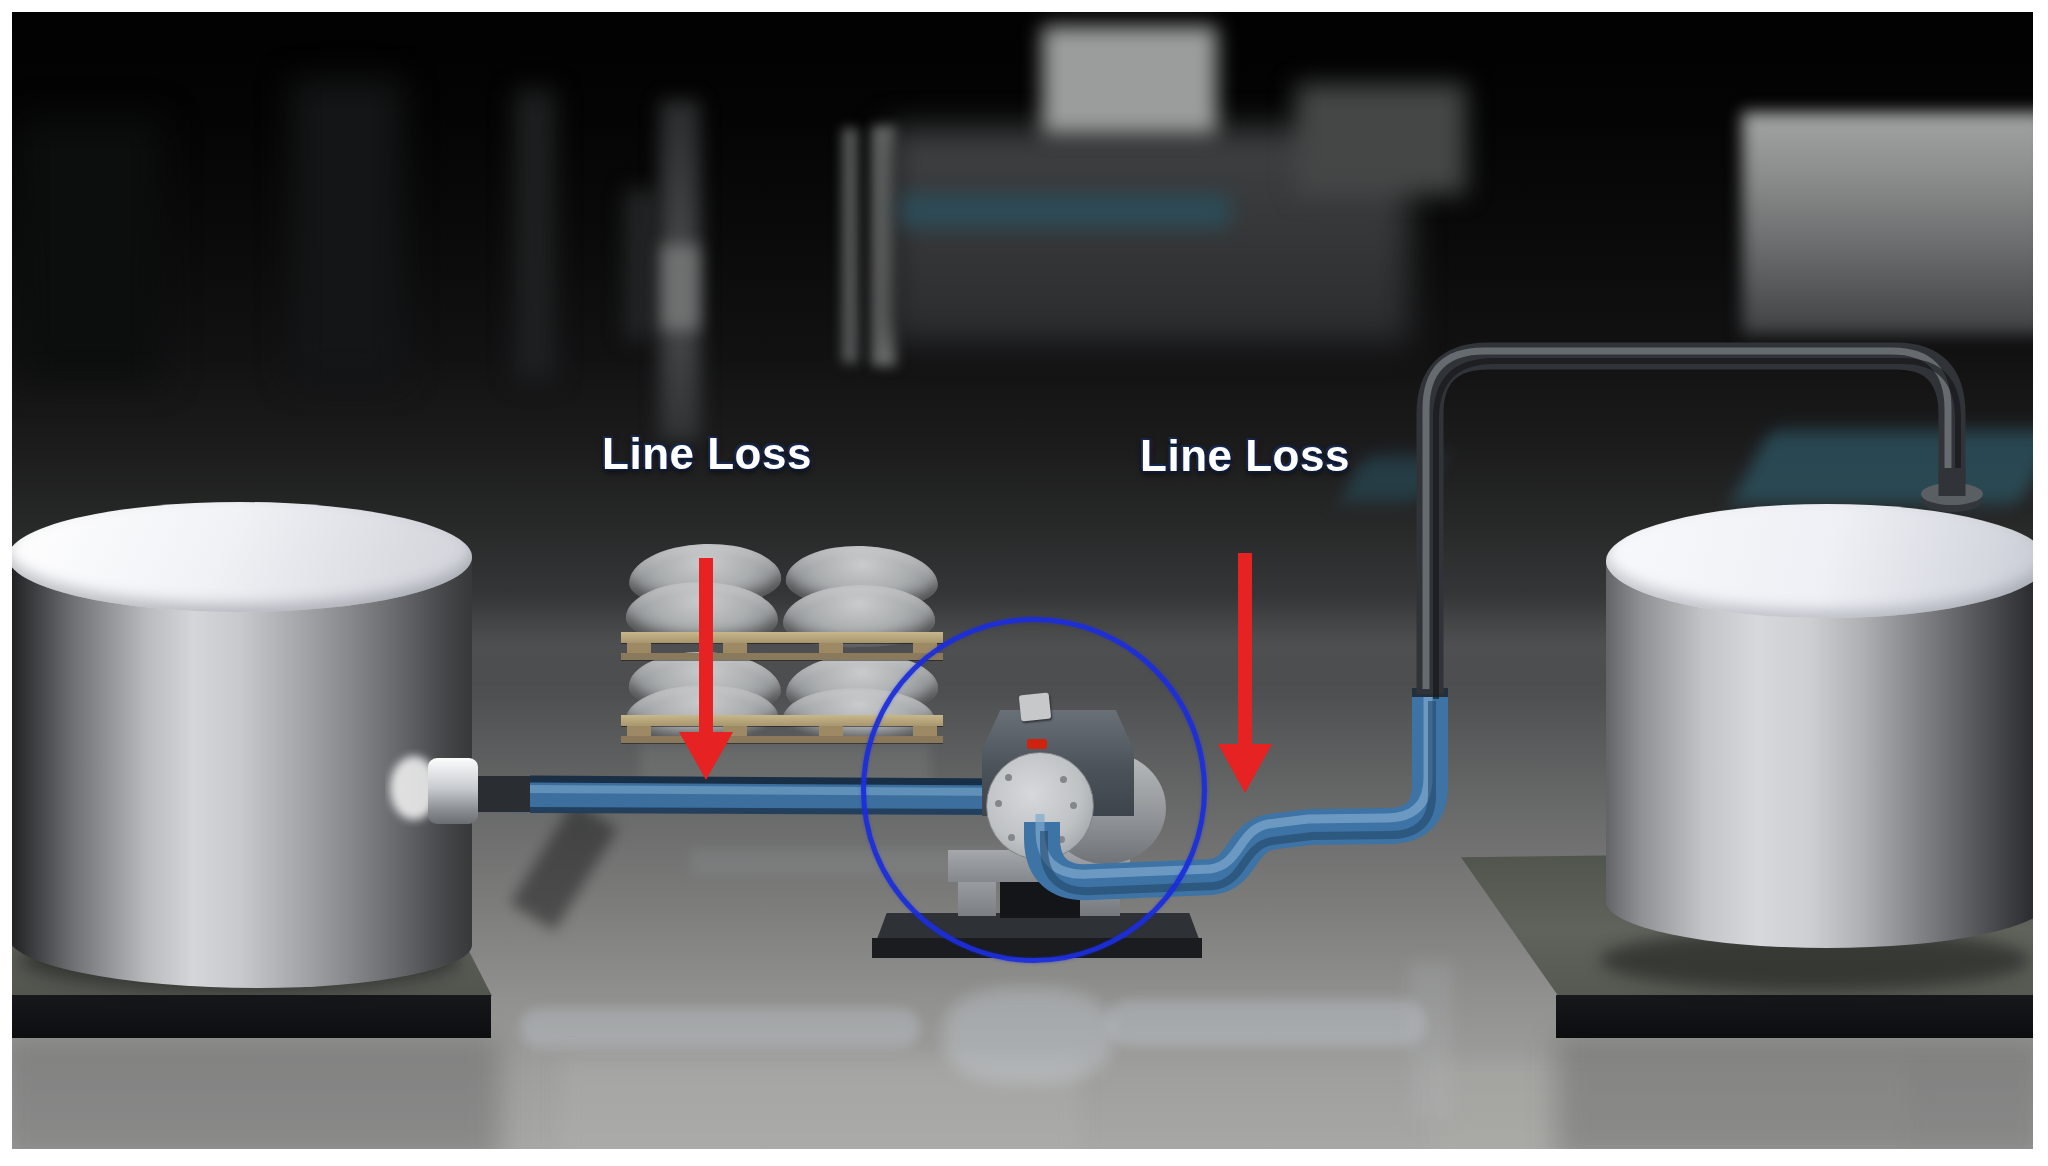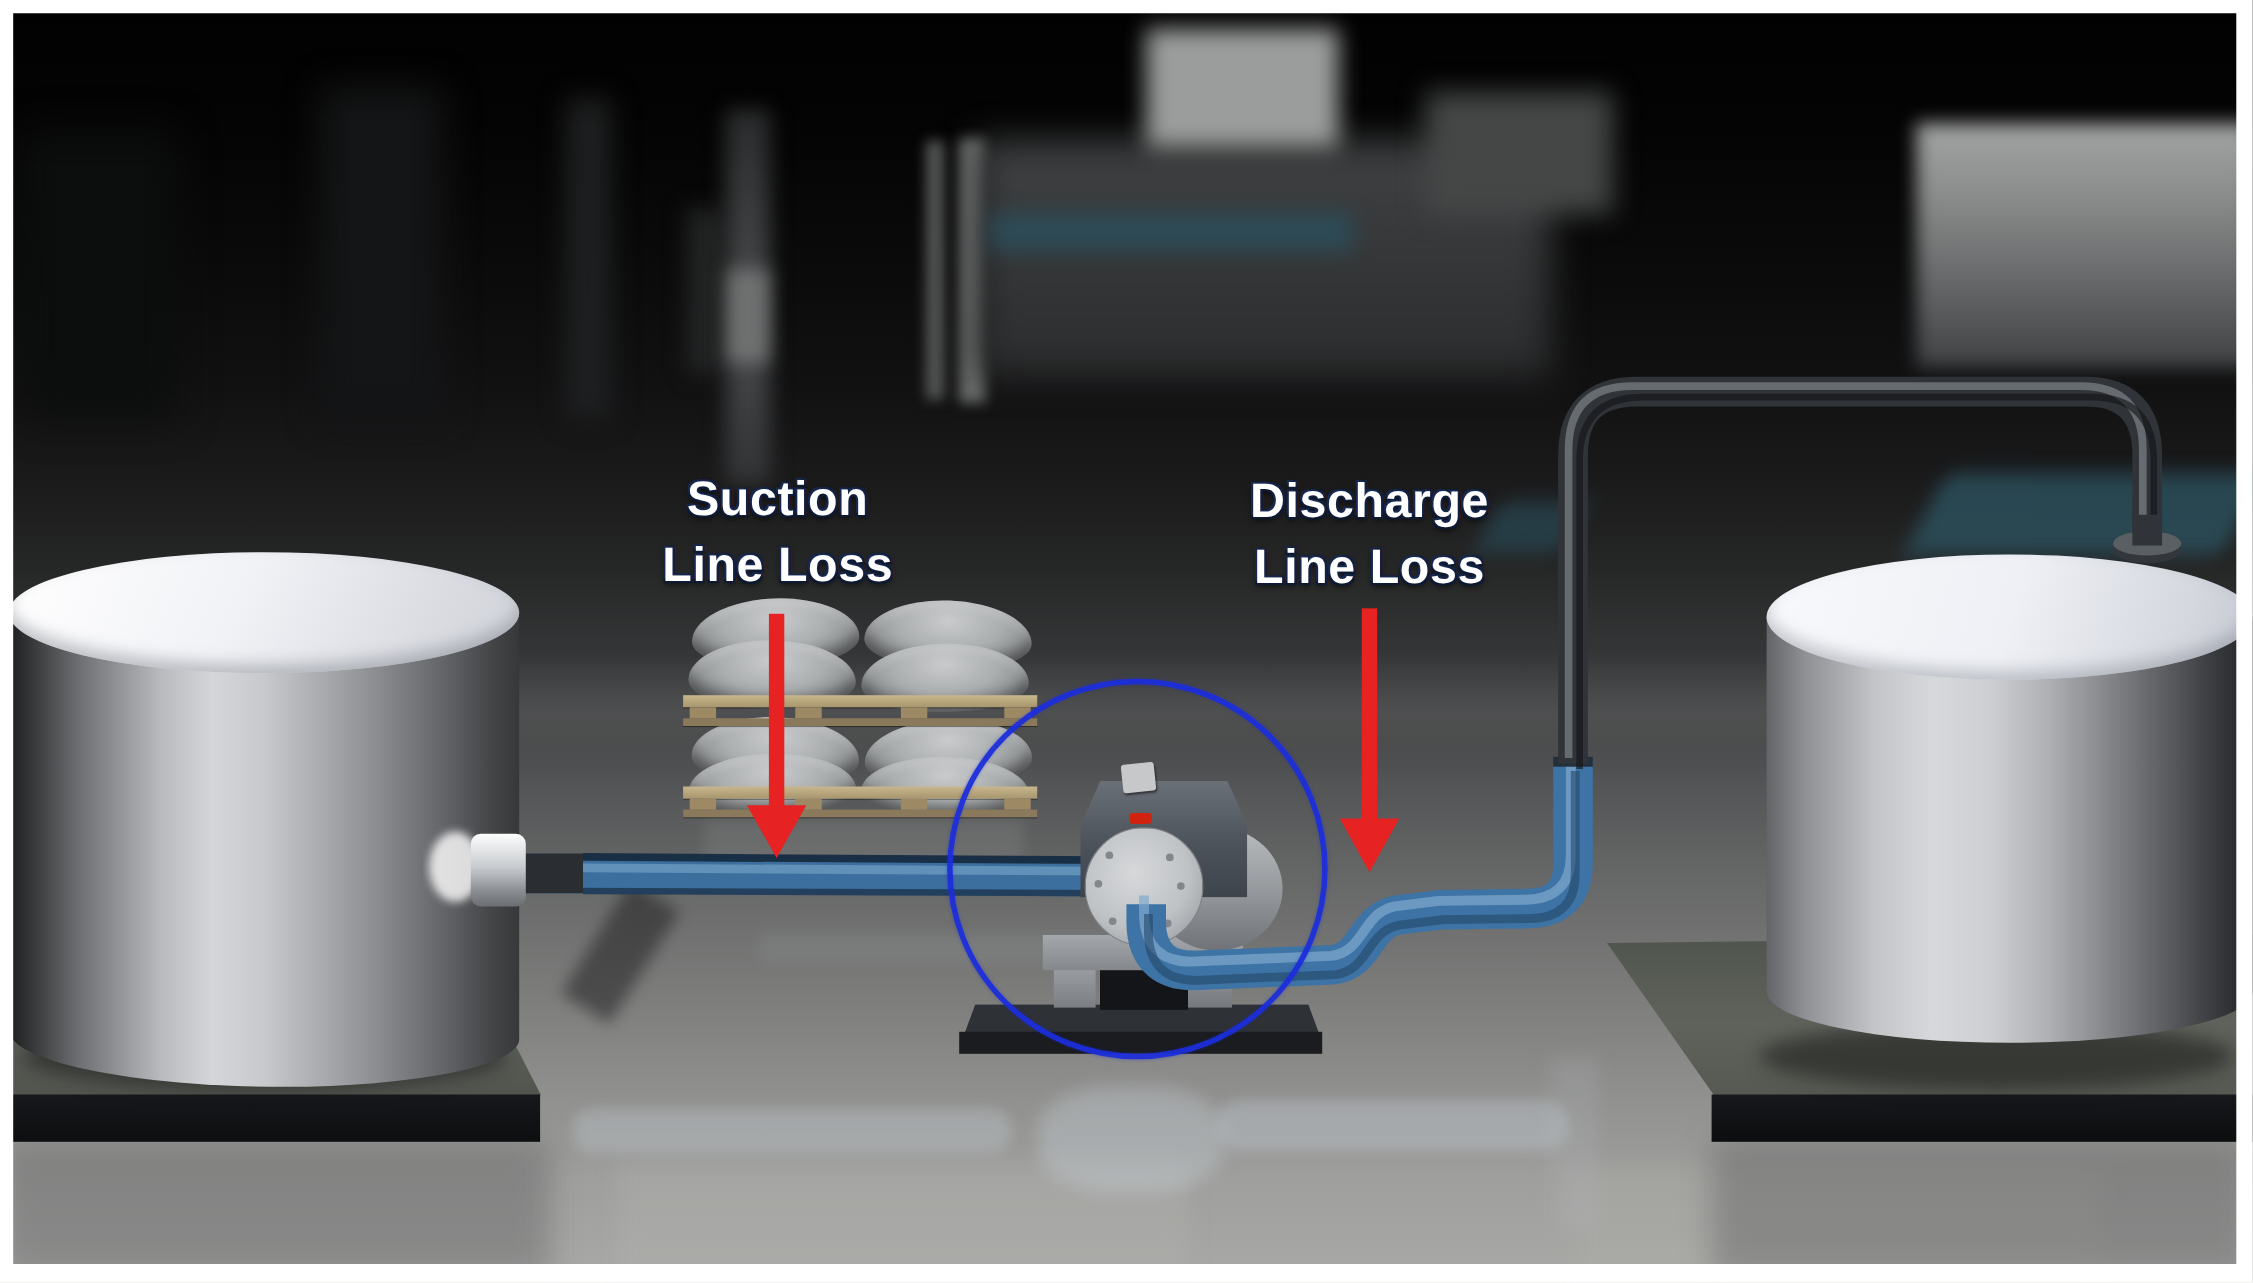--- a/index.html
+++ b/index.html
@@ -177,24 +177,22 @@
         <rect x="699" y="558" width="14" height="178" fill="#e62222"></rect>
         <polygon points="679,732 733,732 706,780" fill="#e62222"></polygon>
       </g>
       <g>
         <rect x="1238" y="553" width="14" height="194" fill="#e62222"></rect>
         <polygon points="1218,744 1272,744 1245,793" fill="#e62222"></polygon>
       </g>
     </svg>
 
     <div class="label" style="left:540px;top:424px;width:334px;">
-      <div>Suction</div>
       <div>Line Loss</div>
     </div>
     <div class="label" style="left:1058px;top:426px;width:374px;">
-      <div>Discharge</div>
       <div>Line Loss</div>
     </div>
 
   </div>
 
   <div class="frame"></div>
 </div>
 
 </body></html>

